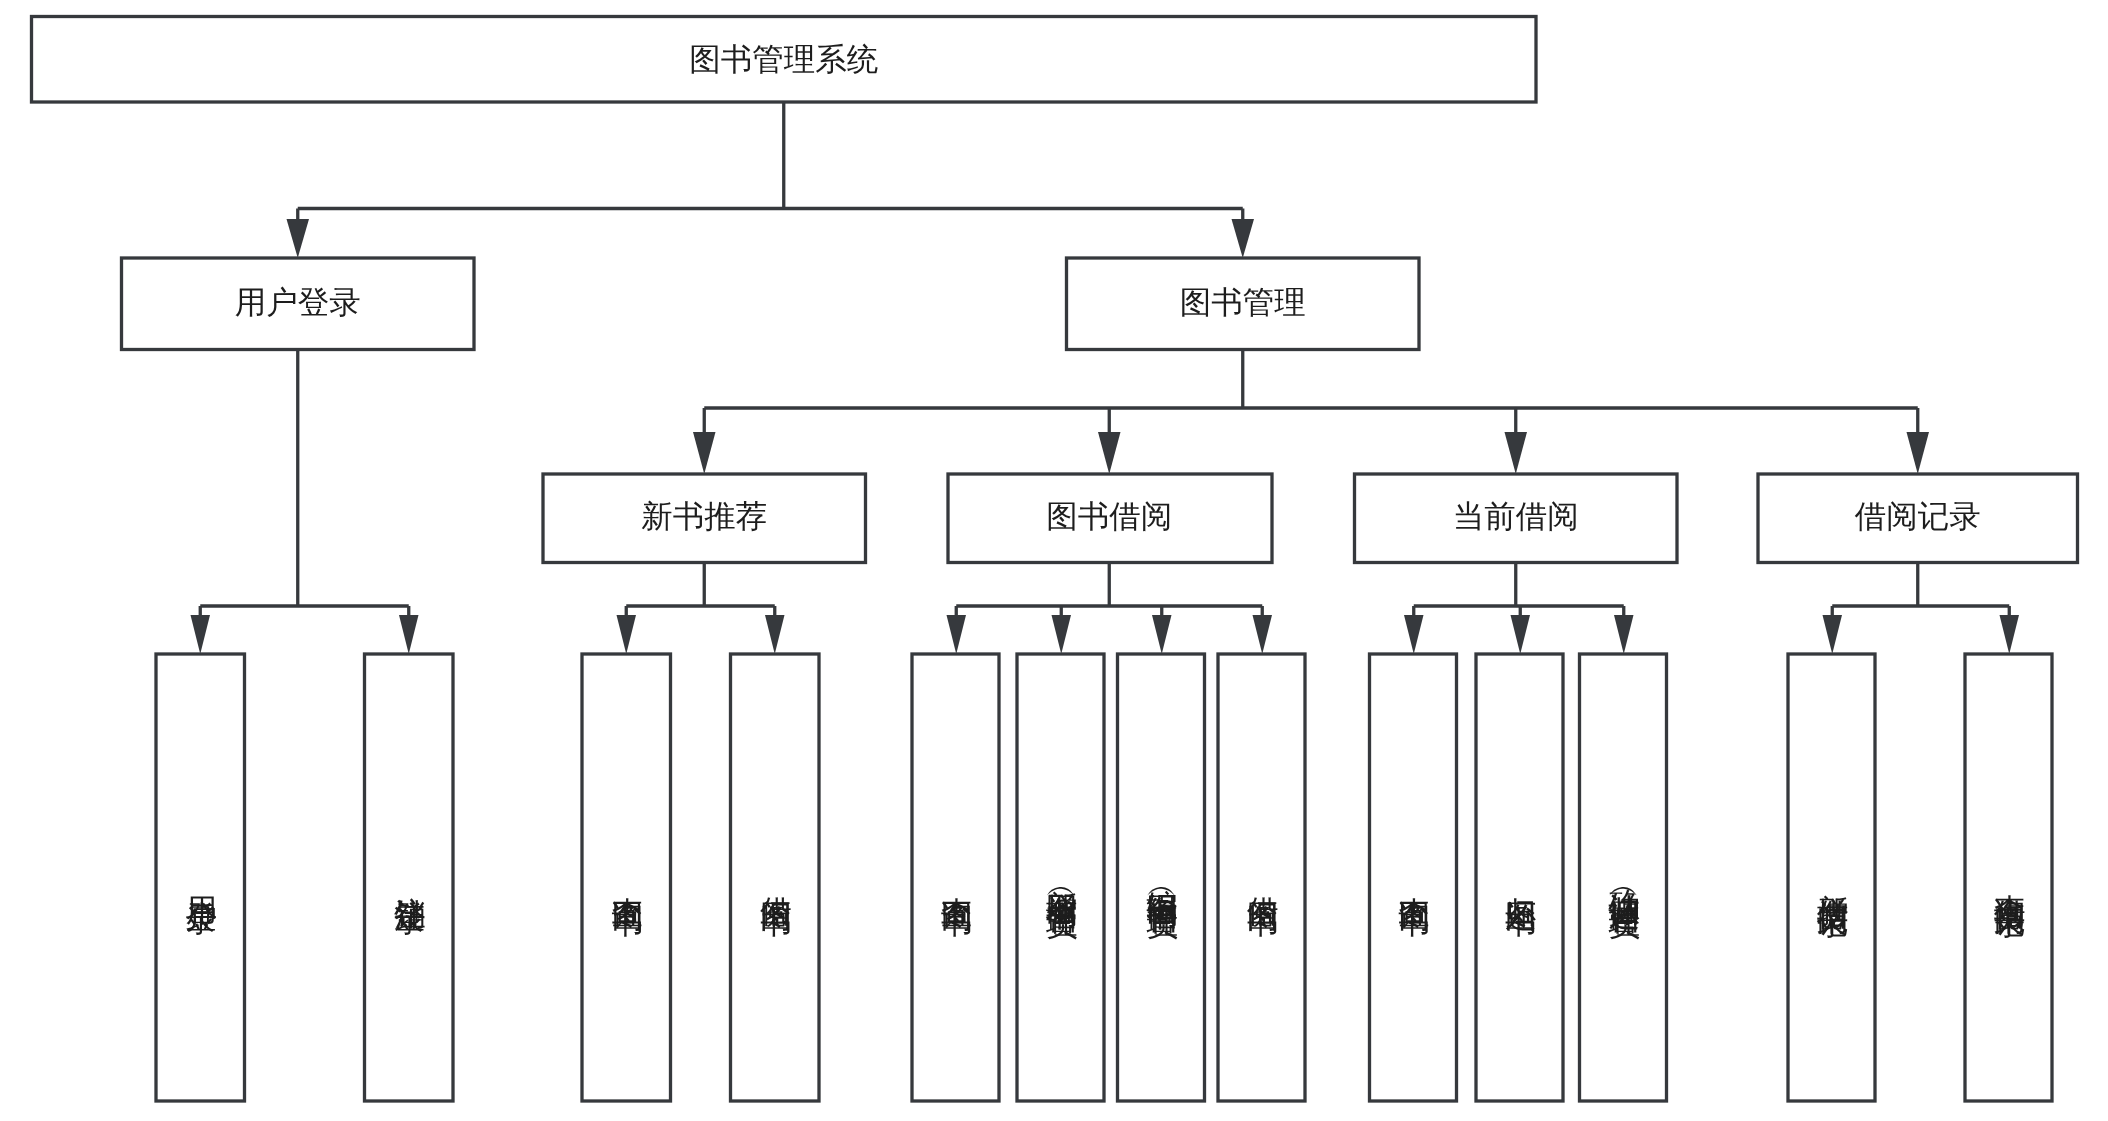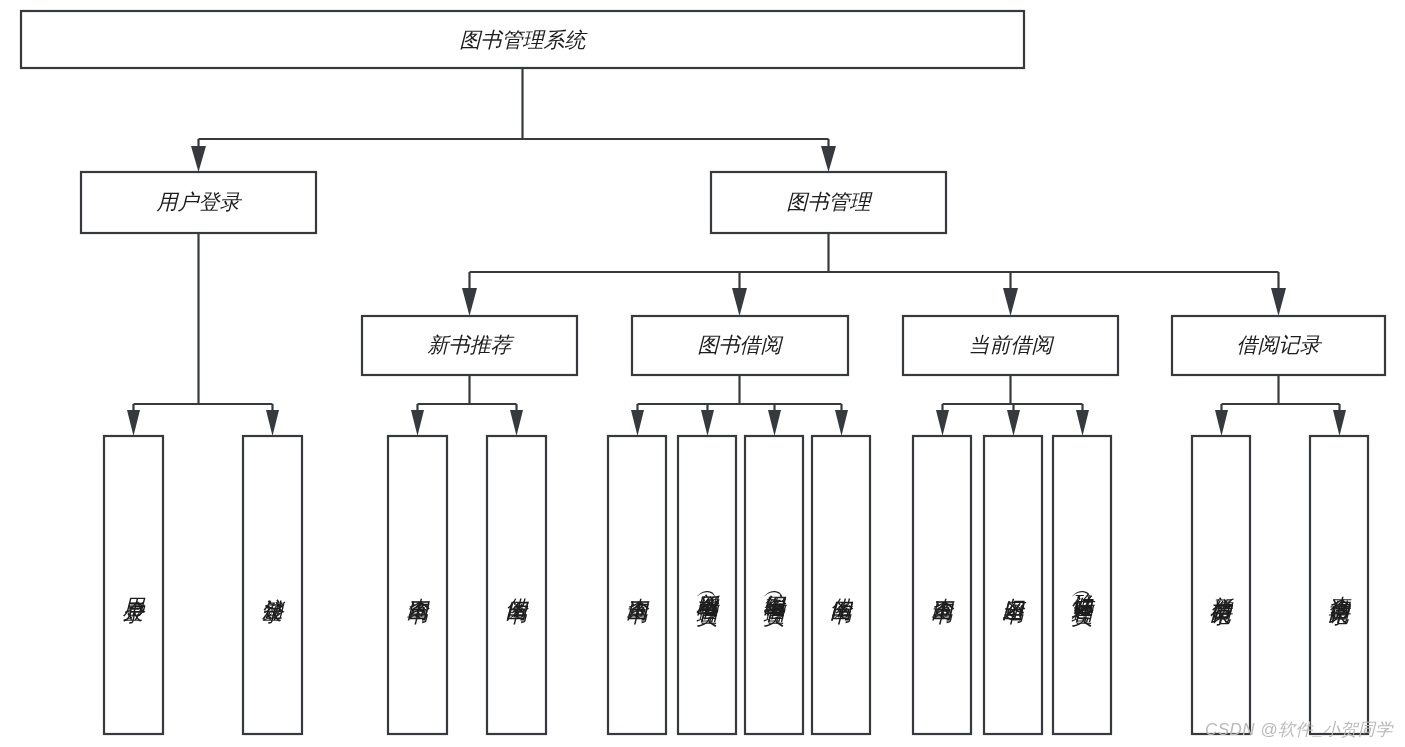--- a/index.html
+++ b/index.html
@@ -12,21 +12,20 @@
     height: 747px;
     font-family: "Liberation Sans", sans-serif;
     overflow: hidden;
     position: relative;
   }
   #diagram-root {
     position: relative;
     width: 1405px;
     height: 747px;
     background: #ffffff;
-    font-style: italic;
   }
   svg.diagram-svg {
     position: absolute;
     top: 0;
     left: 0;
     width: 1405px;
     height: 747px;
     display: block;
   }
   .node-box {
@@ -199,14 +198,13 @@
       <div class="node-label-v" style="left: 678px; top: 436px; width: 58px; height: 298px;">新增图书（管理员）</div>
       <div class="node-label-v" style="left: 745px; top: 436px; width: 58px; height: 298px;">编辑图书（管理员）</div>
       <div class="node-label-v" style="left: 812px; top: 436px; width: 58px; height: 298px;">借阅图书</div>
       <div class="node-label-v" style="left: 913px; top: 436px; width: 58px; height: 298px;">查询图书</div>
       <div class="node-label-v" style="left: 984px; top: 436px; width: 58px; height: 298px;">归还图书</div>
       <div class="node-label-v" style="left: 1053px; top: 436px; width: 58px; height: 298px;">确认归还（管理员）</div>
       <div class="node-label-v" style="left: 1192px; top: 436px; width: 58px; height: 298px;">新增借阅记录</div>
       <div class="node-label-v" style="left: 1310px; top: 436px; width: 58px; height: 298px;">查询借阅记录</div>
     </div>
 
-  <div class="watermark">CSDN @软件_小贺同学</div>
 </div>
 
 </body></html>

